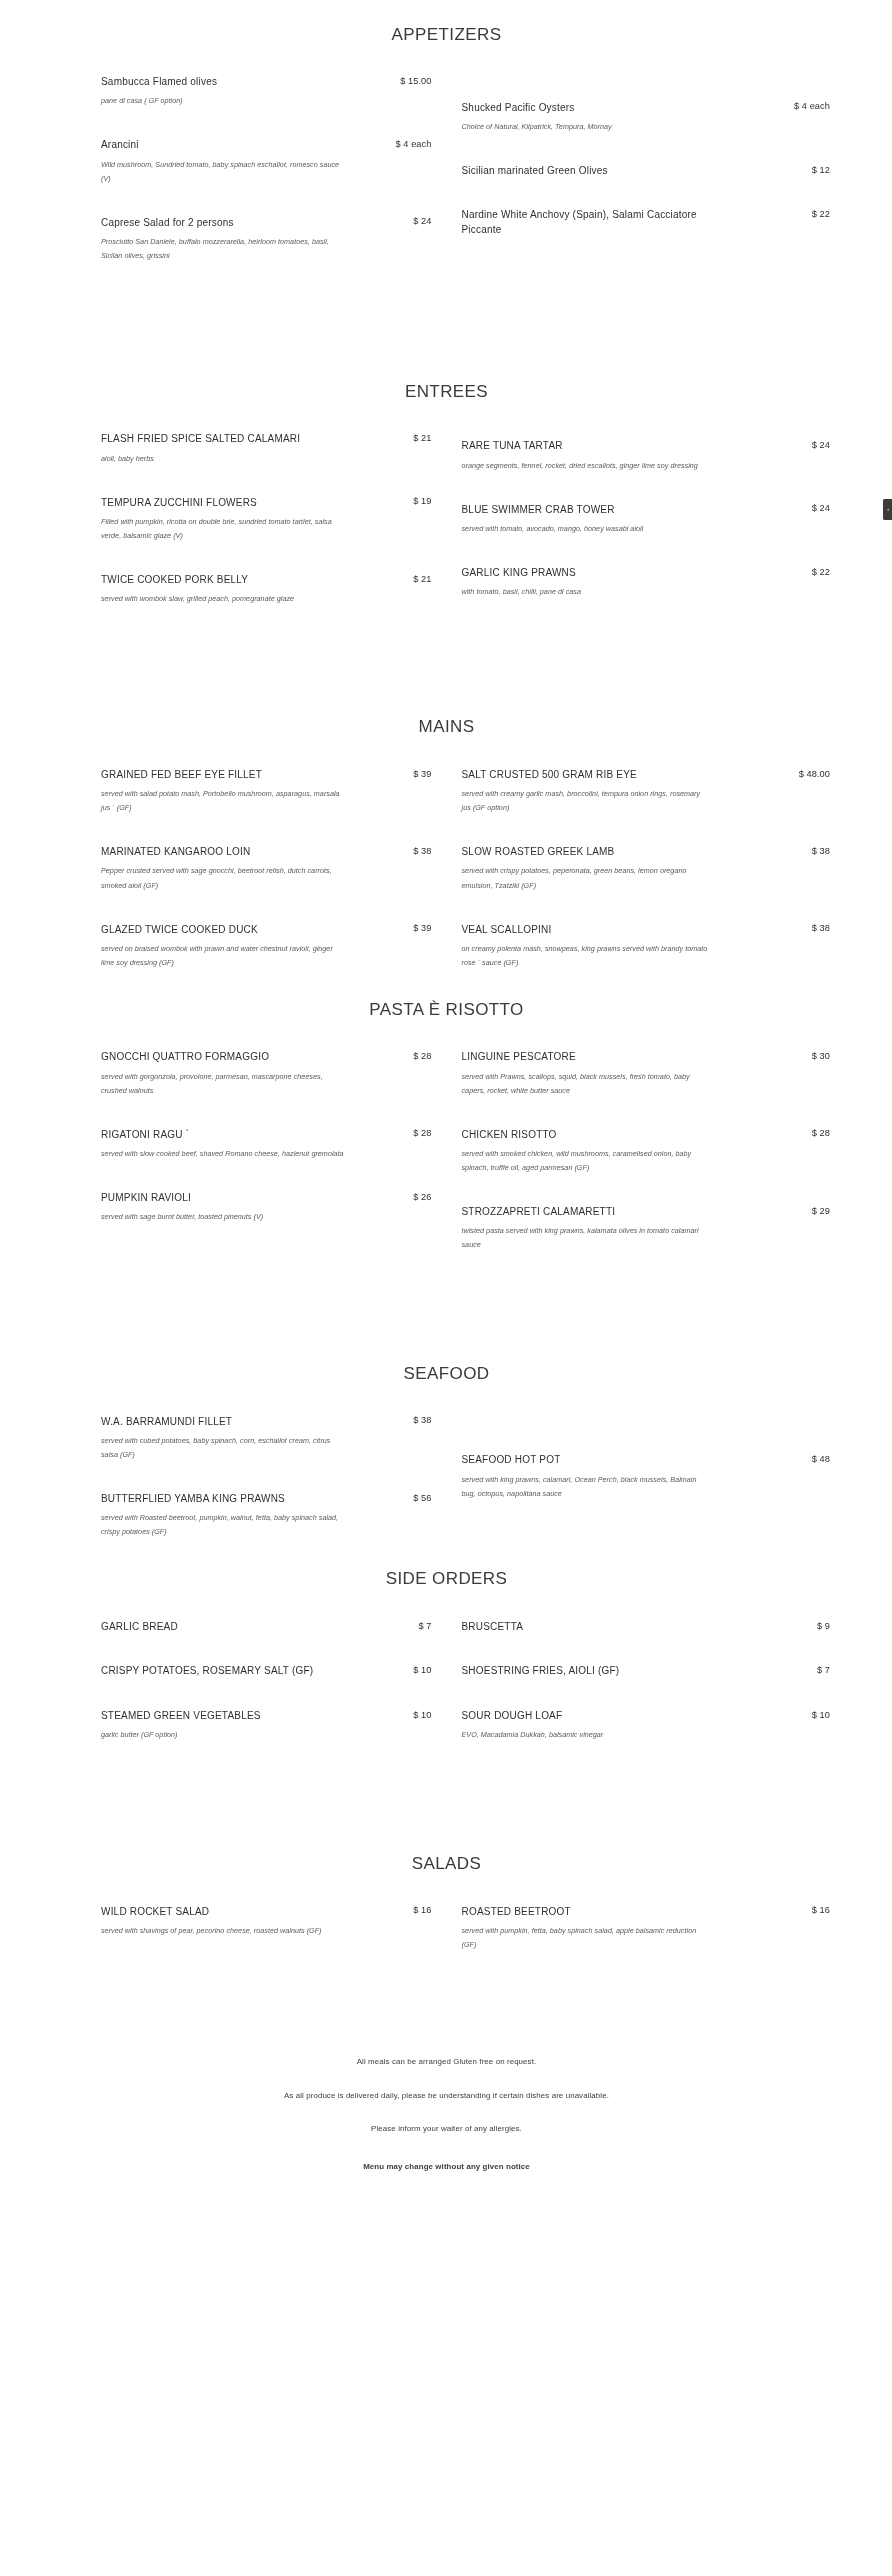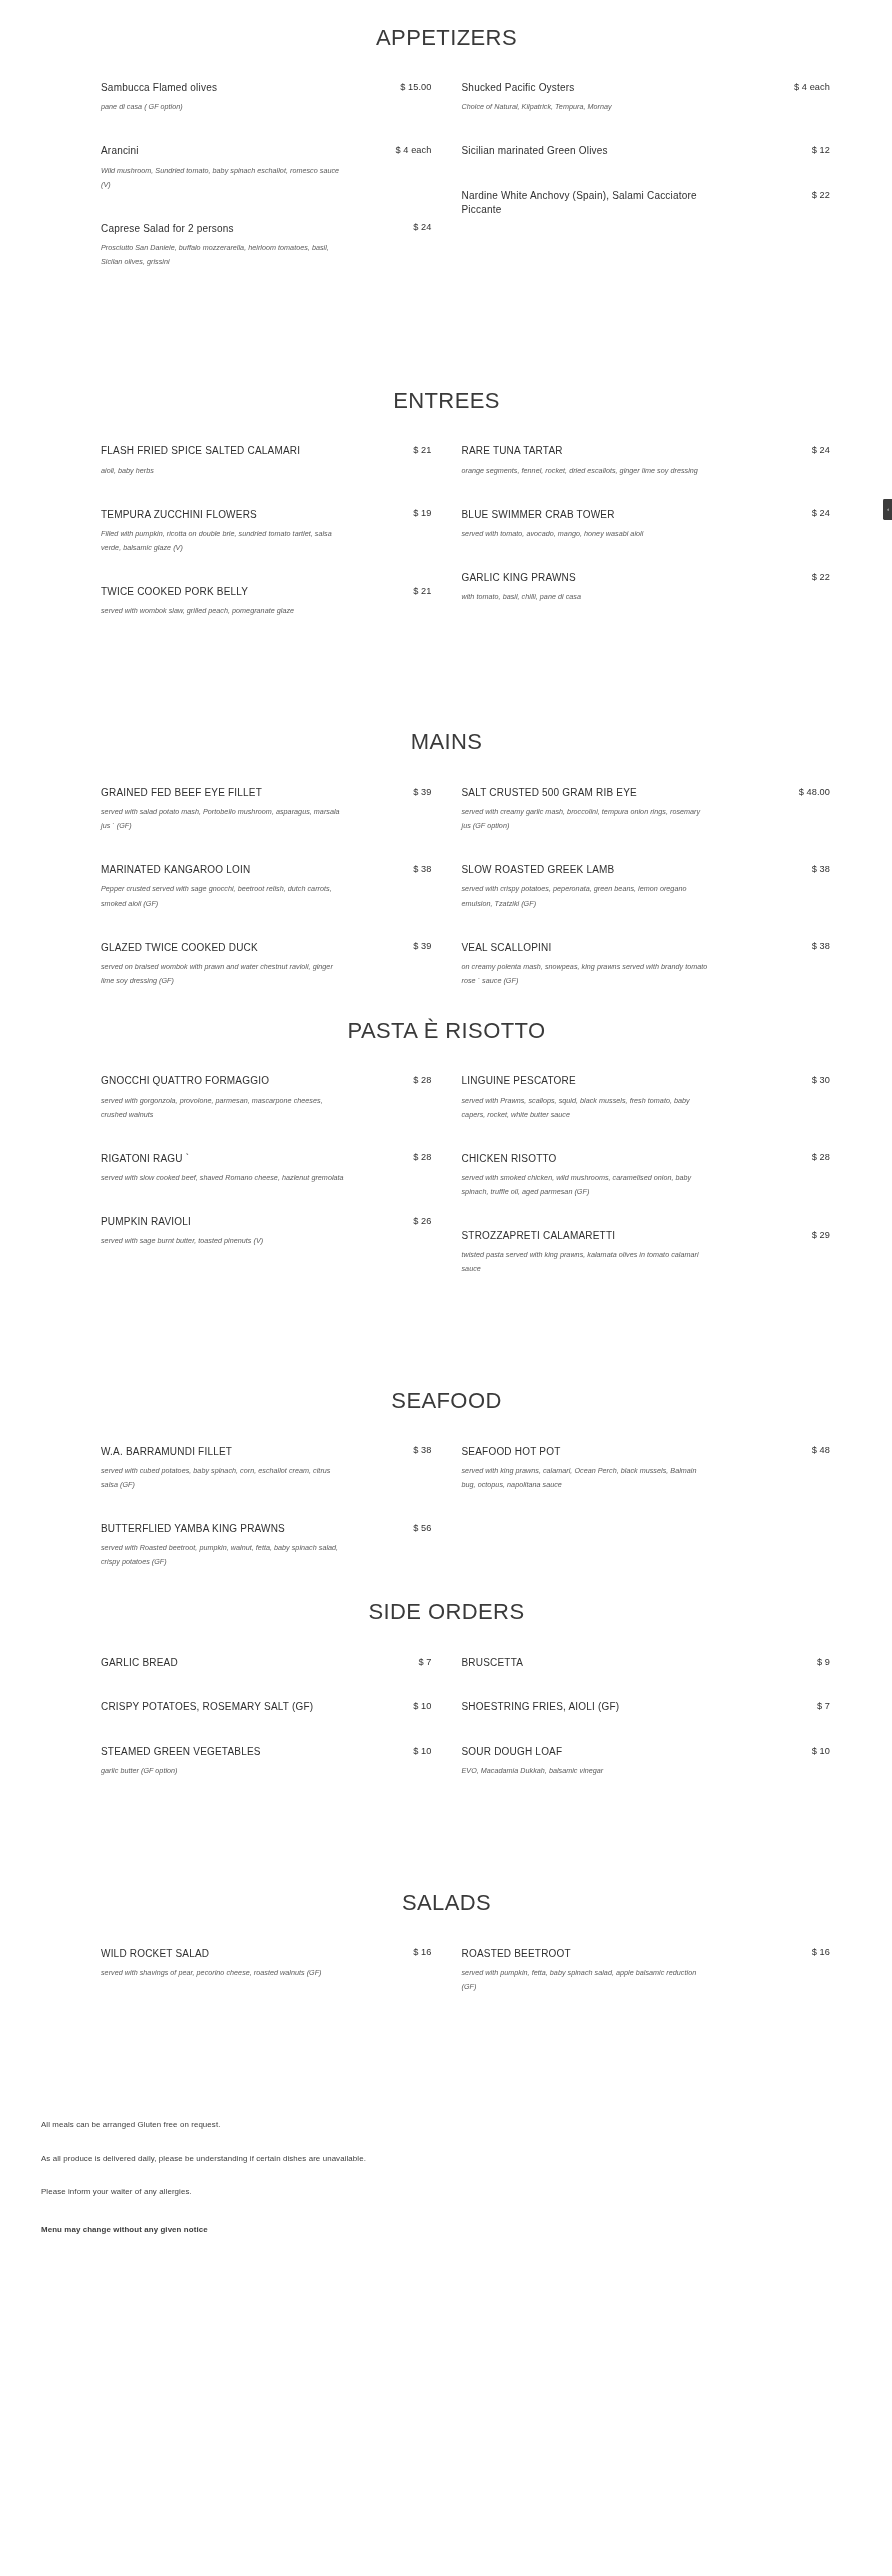--- a/index.html
+++ b/index.html
@@ -22,21 +22,21 @@
     padding: 0;
     position: relative;
   }
 
   
   .section {
     width: 100%;
   }
   .section-title {
     text-align: center;
-    font-size: 22px;
+    font-size: 17px;
     font-weight: 400;
     letter-spacing: 0.4px;
     color: #3a3a3a;
     margin: 0;
     padding: 0;
     line-height: 1.2;
   }
 
   
   .sec-appetizers { padding-top: 24.6px; }
@@ -51,21 +51,21 @@
     column-gap: 0px;
     padding: 0 63px 0 63px;
     margin-top: 30px;
   }
 
   .grid-col {
     display: flex;
     flex-direction: column;
   }
   .grid-col.left  { padding-right: 15px; margin-left: 38px; }
-  .grid-col.right { padding-left: 15px; }
+  .grid-col.right { padding-left: 15px; justify-content: center; }
 
   .item {
     margin-bottom: 30px;
   }
 
   .item-head {
     display: flex;
     align-items: flex-start;
     justify-content: space-between;
     gap: 9.6px;
@@ -95,23 +95,23 @@
     font-style: italic;
     color: #5a5a5a;
     line-height: 1.95;
     margin-top: 4.8px;
     max-width: 246px;
     letter-spacing: 0.03px;
   }
 
   
   .footer-notes {
-    margin-top: 94px;
+    margin-top: 73px;
     padding: 0 41px 27px 41px;
-    text-align: left;
+    text-align: center;
   }
   .footer-line {
     font-size: 7.9px;
     color: #3d3d3d;
     line-height: 1.85;
     margin: 0 0 19px 0;
     letter-spacing: 0.1px;
   }
   .footer-line.wide {
     max-width: 758px;

